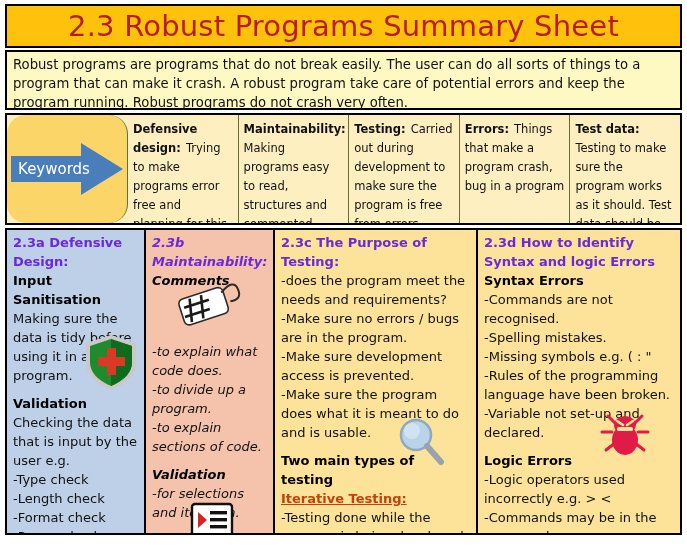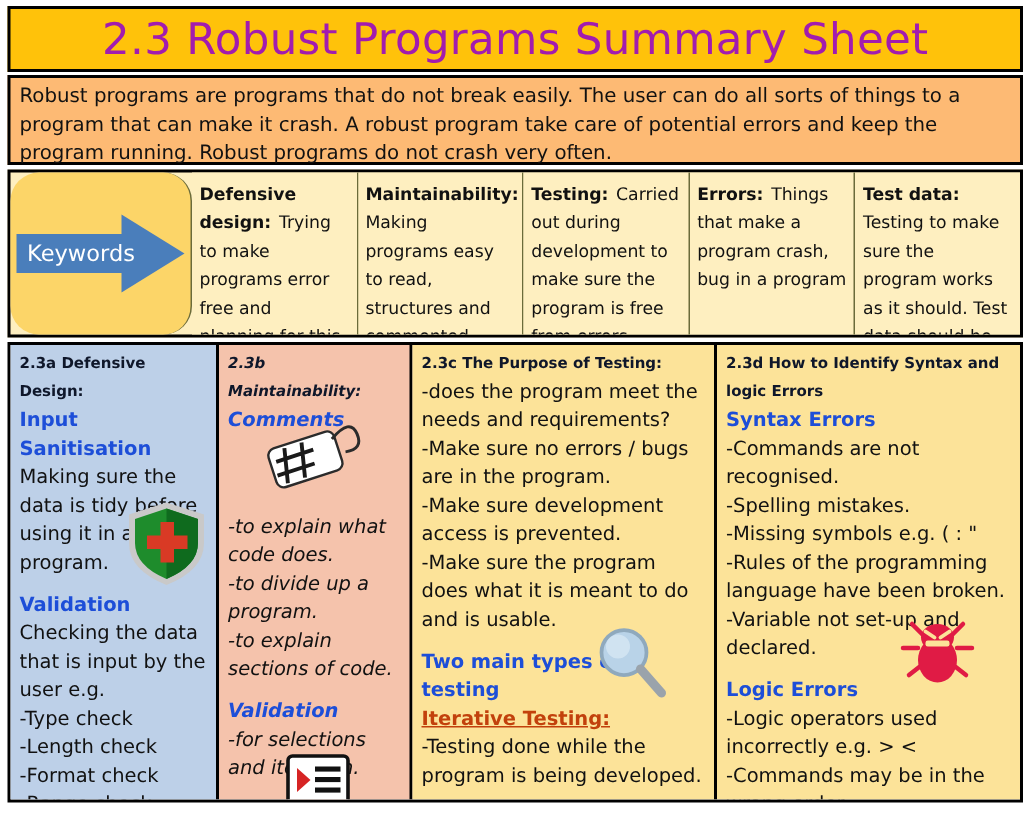--- a/index.html
+++ b/index.html
@@ -28,30 +28,30 @@
     background: #FFC20A;
     border: 2px solid #000000;
     box-sizing: border-box;
     display: flex;
     align-items: center;
     justify-content: center;
   }
   .title-text {
     font-size: 29px;
     font-weight: 400;
-    color: #a21caf;
+    color: #b91c1c;
     letter-spacing: 0.2px;
     font-family: "DejaVu Sans", sans-serif;
     white-space: nowrap;
   }
 
   
   .intro {
     margin: 2px 5px 0 5px;
-    background: #fdba74;
+    background: #fef9c3;
     border: 2px solid #000000;
     box-sizing: border-box;
     padding: 3px 6px 4px 6px;
     height: 60px;
   }
   .intro-text {
     font-size: 13.2px;
     line-height: 19px;
     color: #111111;
   }
@@ -147,29 +147,29 @@
     position: relative;
     border-right: 2px solid #000000;
   }
   .col:last-child { border-right: none; }
   .col-a { flex: 0 0 139px; background: #BDD0E8; }
   .col-b { flex: 0 0 129px; background: #F5C3AC; font-style: italic; }
   .col-c { flex: 0 0 203px; background: #FCE399; }
   .col-d { flex: 1 1 auto;  background: #FCE399; }
 
   .h-main {
-    font-size: 10px;
+    font-size: 13px;
     font-weight: bold;
-    color: #0f172a;
+    color: #6d28d9;
     line-height: 19px;
   }
   .h-sub {
     font-size: 13px;
     font-weight: bold;
-    color: #1d4ed8;
+    color: #000000;
     line-height: 19px;
   }
   .h-bold-black {
     font-size: 13px;
     font-weight: bold;
     color: #c2410c;
     line-height: 19px;
     text-decoration: underline;
   }
   .body-line {

